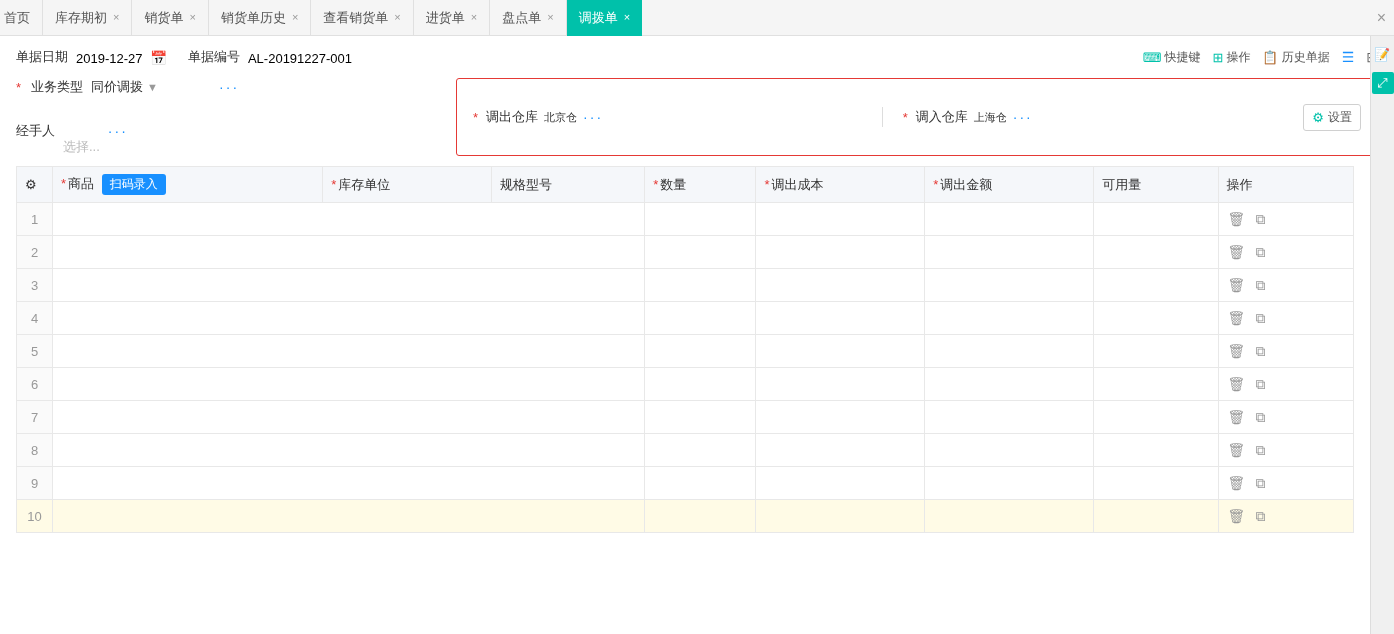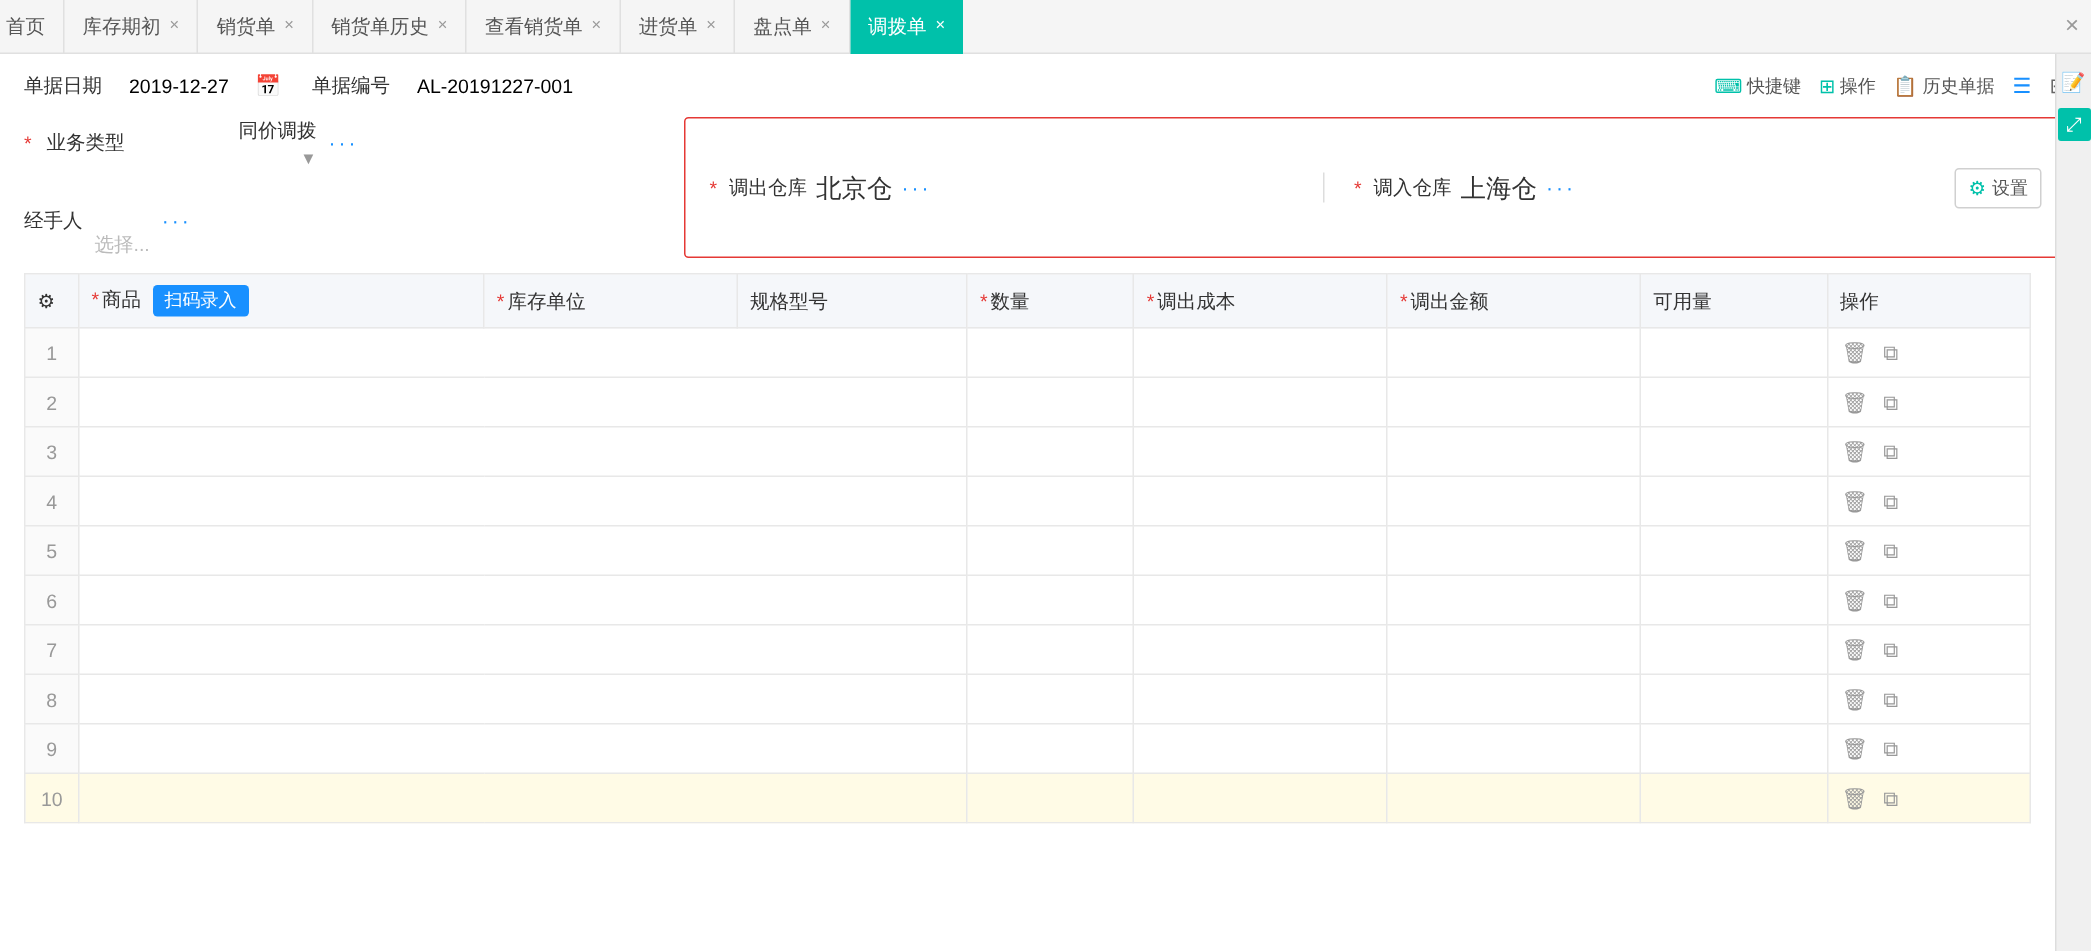--- a/index.html
+++ b/index.html
@@ -62,22 +62,22 @@
       justify-content: space-between;
       margin-bottom: 12px;
     }
     .form-header-left {
       display: flex;
       align-items: center;
       gap: 20px;
     }
     .form-field-inline {
       display: flex;
-      align-items: center;
-      gap: 18px;
+      align-items: flex-end;
+      gap: 8px;
       font-size: 13px;
     }
     .form-field-inline .field-value { color: #000000; }
     .calendar-icon { color: #00c1aa; font-size: 14px; cursor: pointer; }
     .form-header-right {
       display: flex;
       align-items: center;
       gap: 12px;
       font-size: 12px;
       color: #555;
@@ -93,26 +93,25 @@
     .business-type-row {
       display: flex;
       align-items: center;
       gap: 8px;
       margin-bottom: 10px;
     }
     .required-star { color: #e53935; margin-right: 2px; }
     .field-label { color: #333; }
     .field-select {
       display: flex;
-      align-items: flex-end;
+      align-items: center;
       gap: 4px;
       min-width: 120px;
       color: #333;
       cursor: pointer;
-      flex-direction: column;
     }
     .dropdown-arrow { color: #999; font-size: 11px; }
     .ellipsis-btn {
       color: #1890ff;
       cursor: pointer;
       font-size: 14px;
       letter-spacing: 2px;
     }
     .handler-row {
       display: flex;
@@ -133,21 +132,21 @@
       align-items: center;
       flex: 1;
       gap: 6px;
     }
     .warehouse-divider {
       width: 1px;
       height: 20px;
       background: #ddd;
       margin: 0 20px;
     }
-    .warehouse-value { color: #333; font-size: 17px; text-align: center; }
+    .warehouse-value { color: #333; font-size: 11px; text-align: center; }
 
     
     .settings-btn {
       display: flex;
       align-items: center;
       gap: 4px;
       border: 1px solid #d0d0d0;
       border-radius: 3px;
       padding: 4px 8px;
       cursor: pointer;

